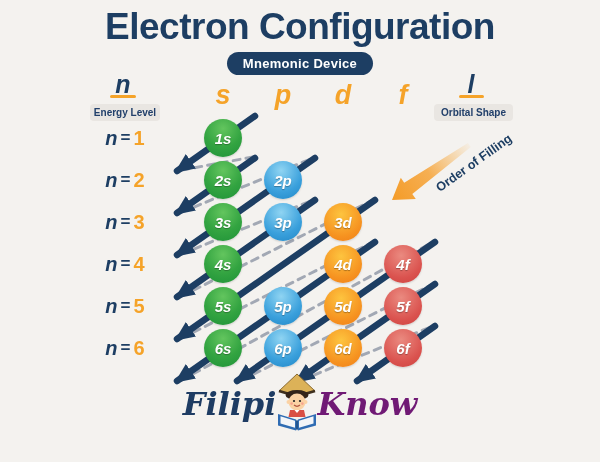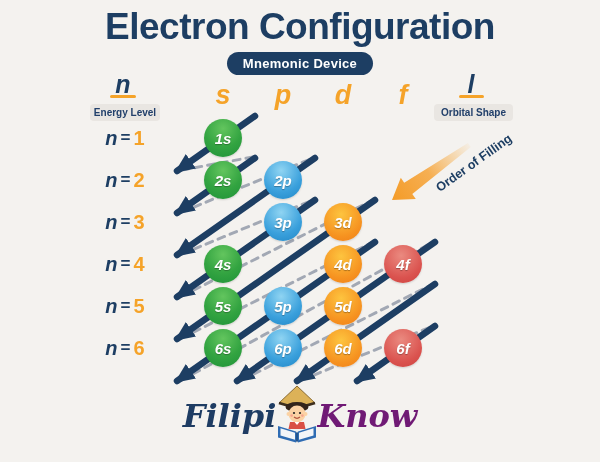--- a/index.html
+++ b/index.html
@@ -33,21 +33,21 @@
   .orb-s{background:radial-gradient(circle at 50% 25%, #63c55e, #33a441 55%, #1f9238);}
   .orb-p{background:radial-gradient(circle at 45% 25%, #8fd4f2, #3aa0dc 60%, #2187c6);}
   .orb-d{background:radial-gradient(circle at 45% 30%, #fdc43f, #f69220 65%, #ef7d18);}
   .orb-f{background:radial-gradient(circle at 45% 28%, #ea8a80, #da524e 65%, #cc423f);}
   
   #order-label{left:404px;top:156px;width:140px;text-align:center;font-size:12.5px;
                font-weight:bold;color:#1d3e63;transform:rotate(-35.5deg);z-index:3;}
   
   #arrow-layer{left:0;top:0;z-index:1;}
   
-  #logo{left:0;right:0;top:384px;display:flex;justify-content:center;align-items:flex-end;
+  #logo{left:0;right:0;top:372px;display:flex;justify-content:center;align-items:flex-end;
         z-index:3;}
   .logo-text{font-family:"DejaVu Serif",serif;font-style:italic;font-weight:bold;
              font-size:32px;line-height:56px;}
   #logo-first{color:#1e3c63;}
   #logo-second{color:#701a75;}
   #mascot{margin:0 -3px 0 -2px;}
 </style>
 </head>
 <body>
 
@@ -134,28 +134,30 @@
       <line x1="435" y1="284" x2="297" y2="381" marker-end="url(#ah)"></line>
       <line x1="435" y1="326" x2="357" y2="381" marker-end="url(#ah)"></line>
     </g>
 
     <polygon points="392,200 415.8,199 412.3,194.1 470.8,147.1 467.9,143.1 404.2,182.7 400.8,177.8" fill="url(#og)"></polygon>
   </svg>
 
   <div class="abs orb orb-s" style="left:204px;top:119px;">1s</div>
   <div class="abs orb orb-s" style="left:204px;top:161px;">2s</div>
   <div class="abs orb orb-p" style="left:264px;top:161px;">2p</div>
+  <div class="abs orb orb-s" style="left:204px;top:203px;">3s</div>
   <div class="abs orb orb-p" style="left:264px;top:203px;text-align:right;">3p</div>
   <div class="abs orb orb-d" style="left:324px;top:203px;">3d</div>
   <div class="abs orb orb-s" style="left:204px;top:245px;">4s</div>
   <div class="abs orb orb-d" style="left:324px;top:245px;">4d</div>
   <div class="abs orb orb-f" style="left:384px;top:245px;">4f</div>
   <div class="abs orb orb-s" style="left:204px;top:287px;">5s</div>
   <div class="abs orb orb-p" style="left:264px;top:287px;">5p</div>
   <div class="abs orb orb-d" style="left:324px;top:287px;">5d</div>
+  <div class="abs orb orb-f" style="left:384px;top:287px;">5f</div>
   <div class="abs orb orb-s" style="left:204px;top:329px;">6s</div>
   <div class="abs orb orb-p" style="left:264px;top:329px;">6p</div>
   <div class="abs orb orb-d" style="left:324px;top:329px;">6d</div>
   <div class="abs orb orb-f" style="left:384px;top:329px;">6f</div>
 
   <div class="abs" id="order-label">Order of Filling</div>
 
   <div class="abs" id="logo">
     <span class="logo-text" id="logo-first">Filipi</span>
     <svg id="mascot" width="46" height="60" viewBox="0 0 46 60">

